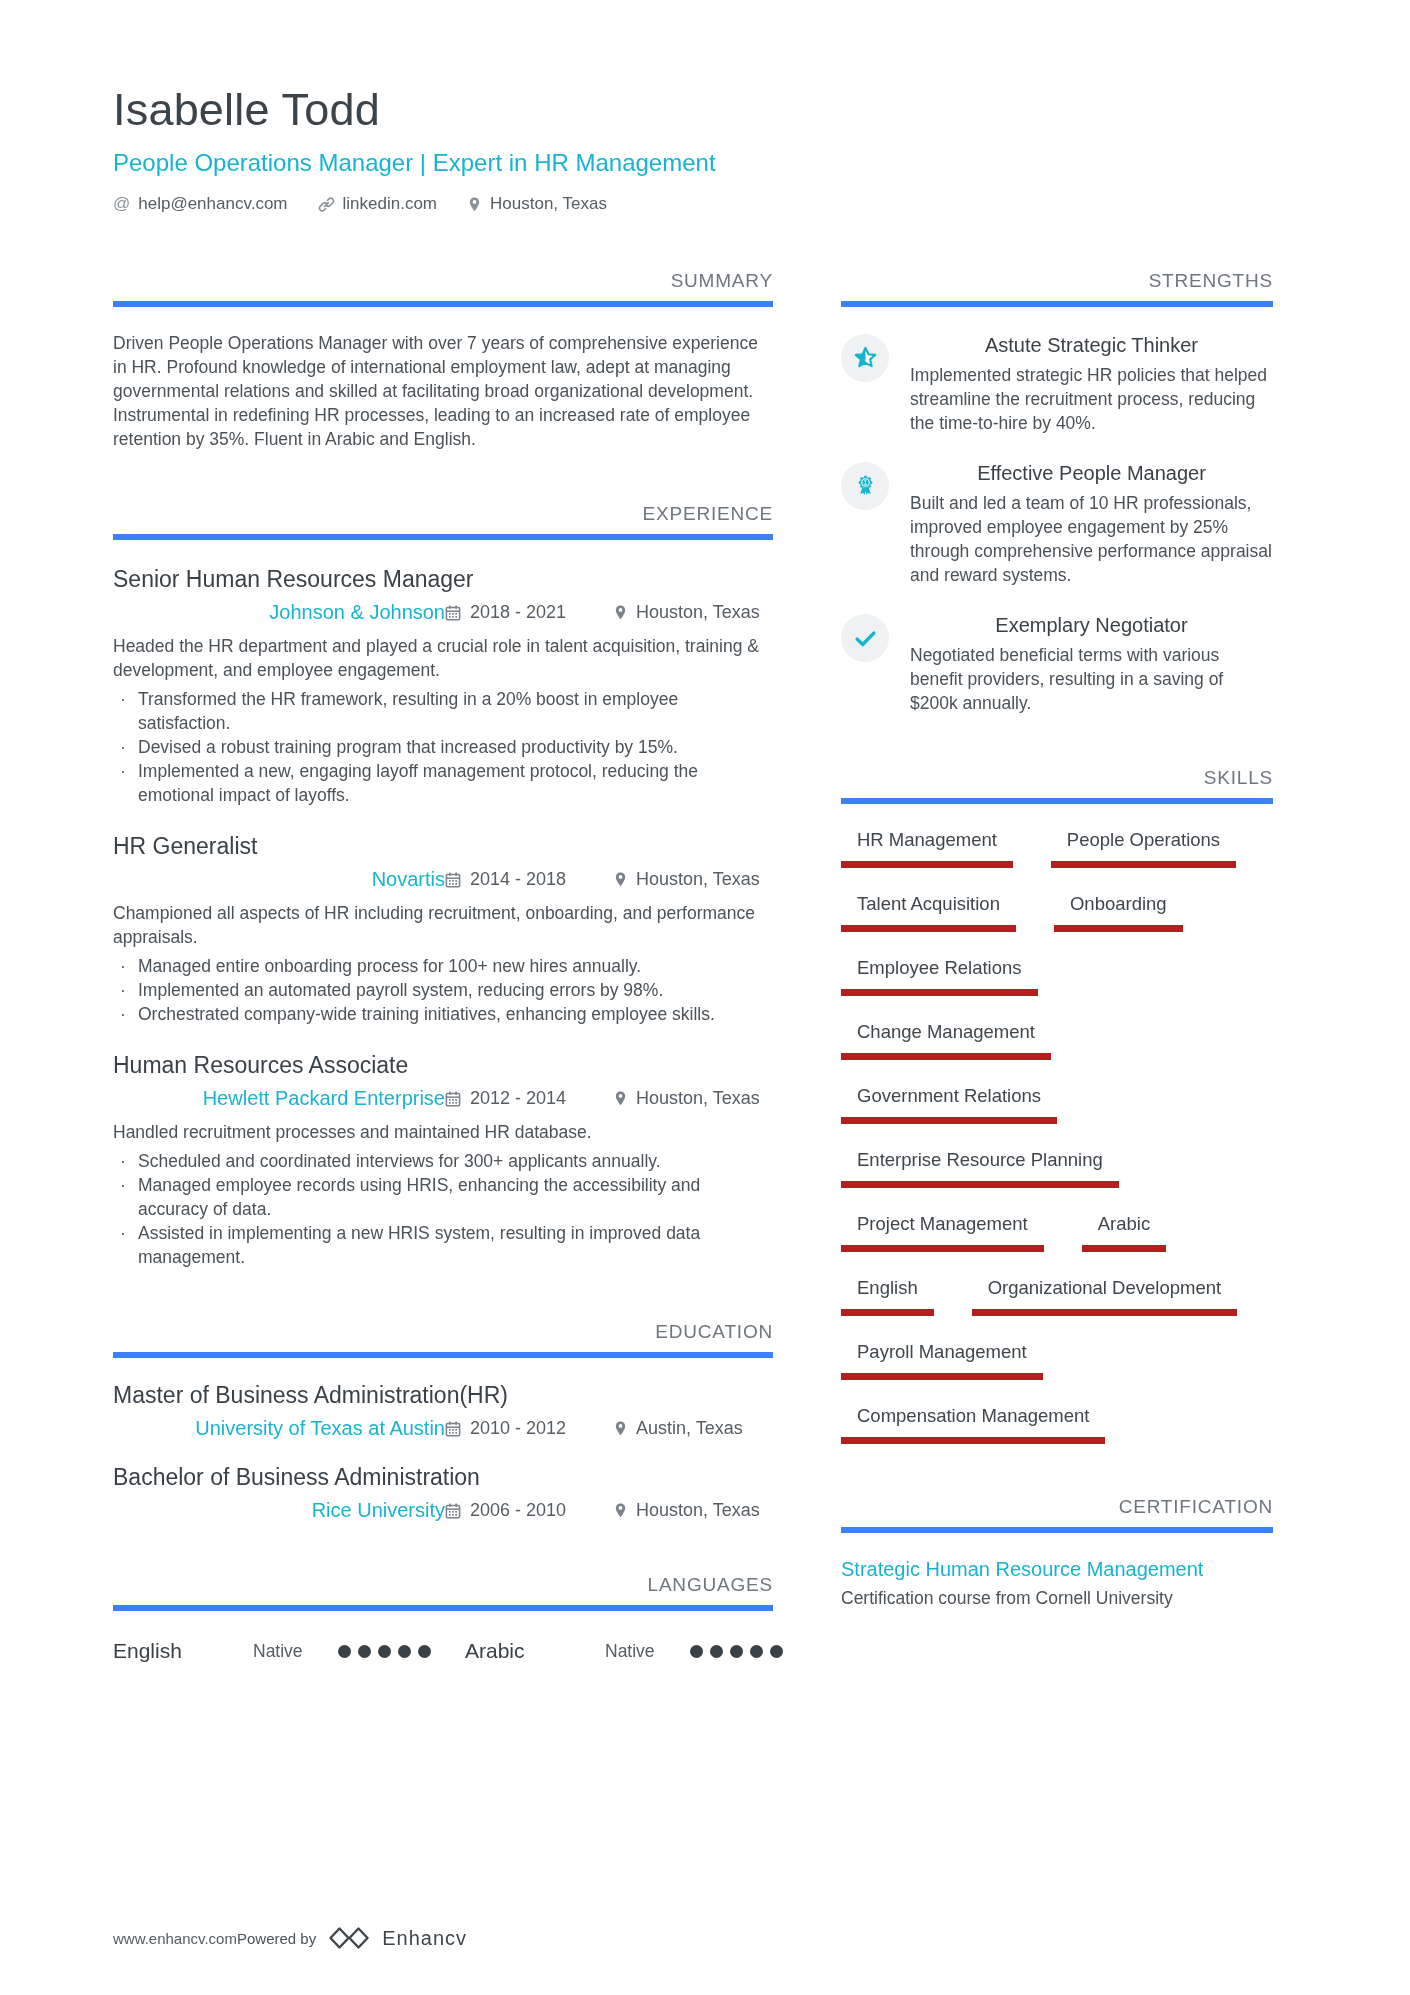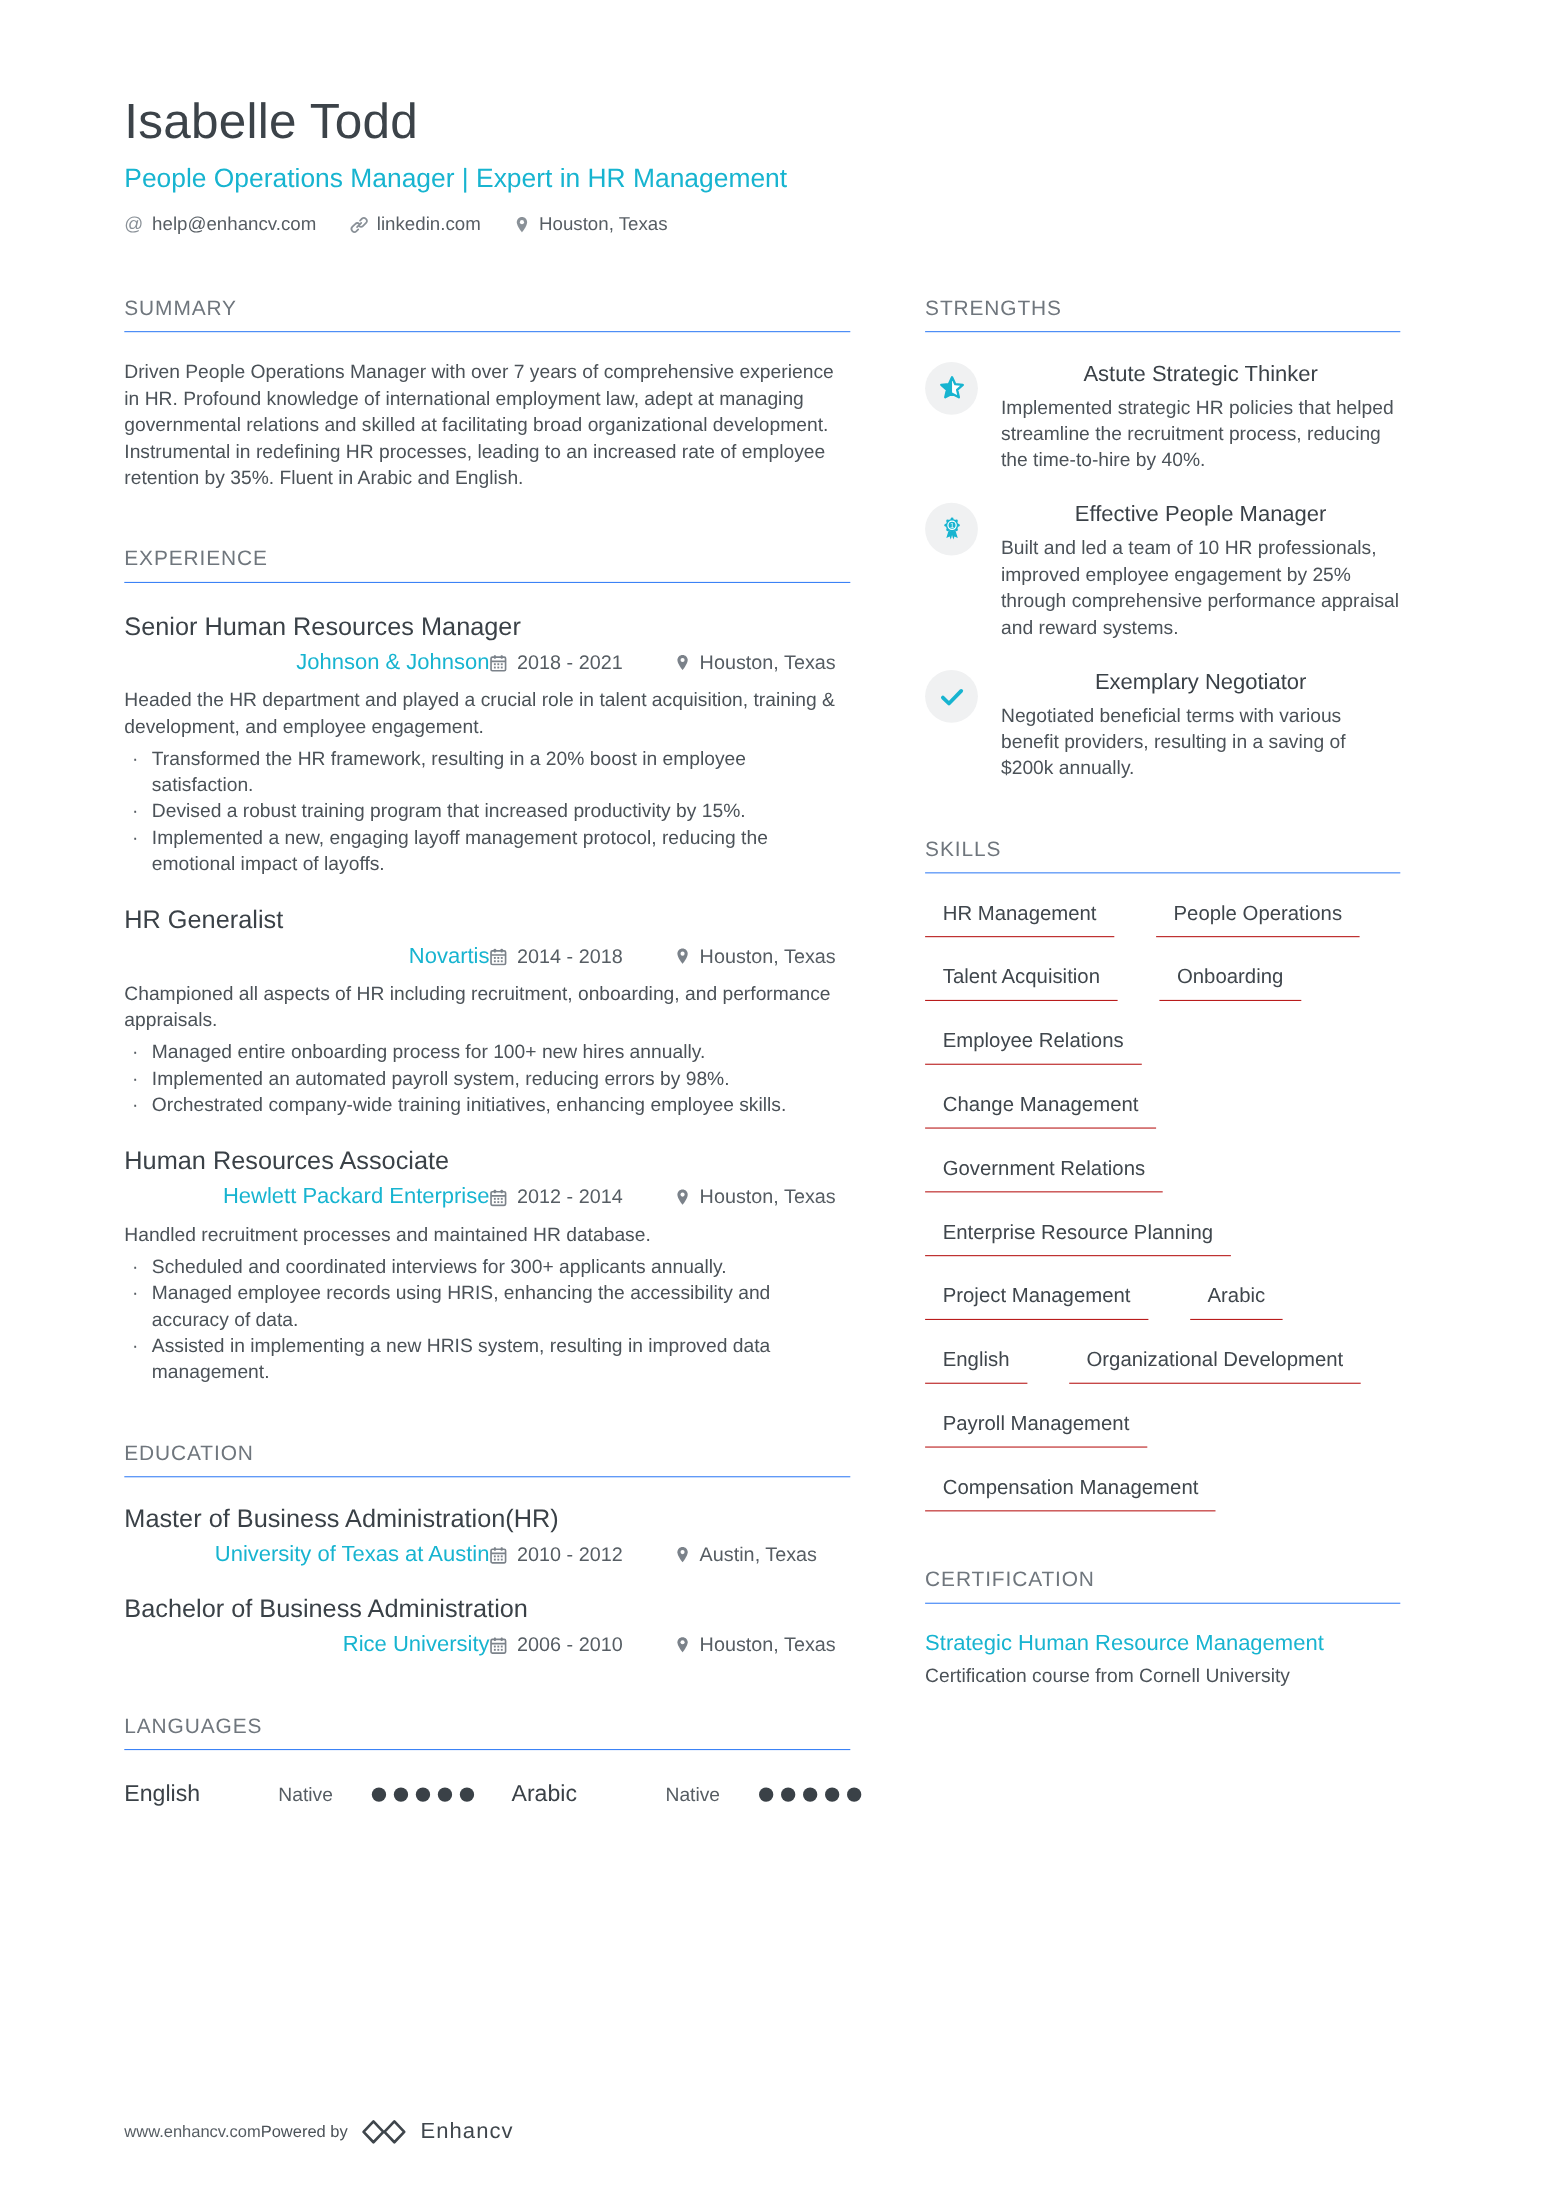--- a/index.html
+++ b/index.html
@@ -15,21 +15,21 @@
   .glyph{color:#8a9198;font-size:17px;}
   .icn{display:inline-flex;align-items:center;}
 
   
   .columns{display:flex;gap:68px;margin:56px 0 0 113px;}
   .col-left{width:660px;flex:none;}
   .col-right{width:432px;flex:none;}
 
   .section{margin-top:0;}
   .section + .section{margin-top:52px;}
-  .section-head{font-size:19px;letter-spacing:.8px;color:#6f767d;padding-bottom:9px;border-bottom:1px solid #3b82f6;}
+  .section-head{font-size:19px;letter-spacing:.8px;color:#6f767d;padding-bottom:9px;border-bottom:6px solid #3b82f6;text-align:right;}
 
   
   .summary-text{margin-top:24px;font-size:17.5px;line-height:24px;color:#4b5258;}
 
   
   .job{margin-top:26px;}
   .job-title{font-size:23px;font-weight:500;color:#3a4147;}
   .meta-row{display:flex;align-items:center;margin-top:8px;}
   .company{width:332px;flex:none;font-size:20px;color:#17b4d0;text-align:right;}
   .meta-date{width:168px;flex:none;display:flex;align-items:center;gap:9px;font-size:18px;color:#565d63;}
@@ -49,21 +49,21 @@
   .dot{width:13px;height:13px;border-radius:50%;background:#3a4147;}
 
   
   .strength{display:flex;gap:21px;margin-top:27px;}
   .s-icon{width:48px;height:48px;flex:none;border-radius:50%;background:#f0f1f2;display:flex;align-items:center;justify-content:center;}
   .s-title{font-size:20px;color:#3a4147;font-weight:500;text-align:center;}
   .s-text{margin-top:6px;font-size:17.5px;line-height:24px;color:#4b5258;}
 
   
   .skill-row{display:flex;gap:38px;margin-top:25px;}
-  .skill-chip{font-size:18.5px;color:#3f464c;padding:0 16px 10px;border-bottom:1px solid #b91c1c;white-space:nowrap;}
+  .skill-chip{font-size:18.5px;color:#3f464c;padding:0 16px 10px;border-bottom:7px solid #b91c1c;white-space:nowrap;}
 
   
   .cert{margin-top:25px;}
   .cert-title{font-size:20px;color:#17b4d0;}
   .cert-sub{margin-top:7px;font-size:17.5px;color:#4b5258;}
 
   
   .footer{position:absolute;left:113px;right:110px;bottom:44px;display:flex;justify-content:flex-start;align-items:center;}
   .site{font-size:15px;color:#565d63;}
   .powered{display:flex;align-items:center;gap:12px;}

